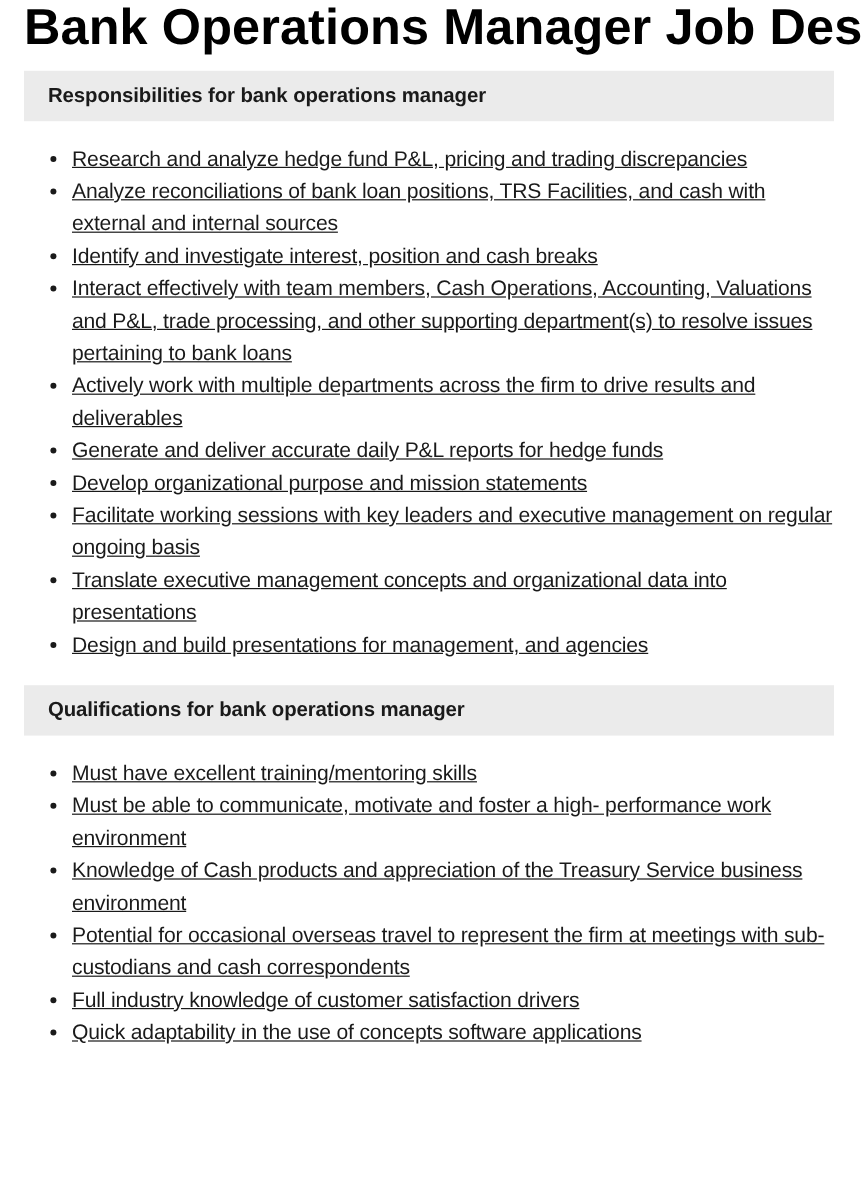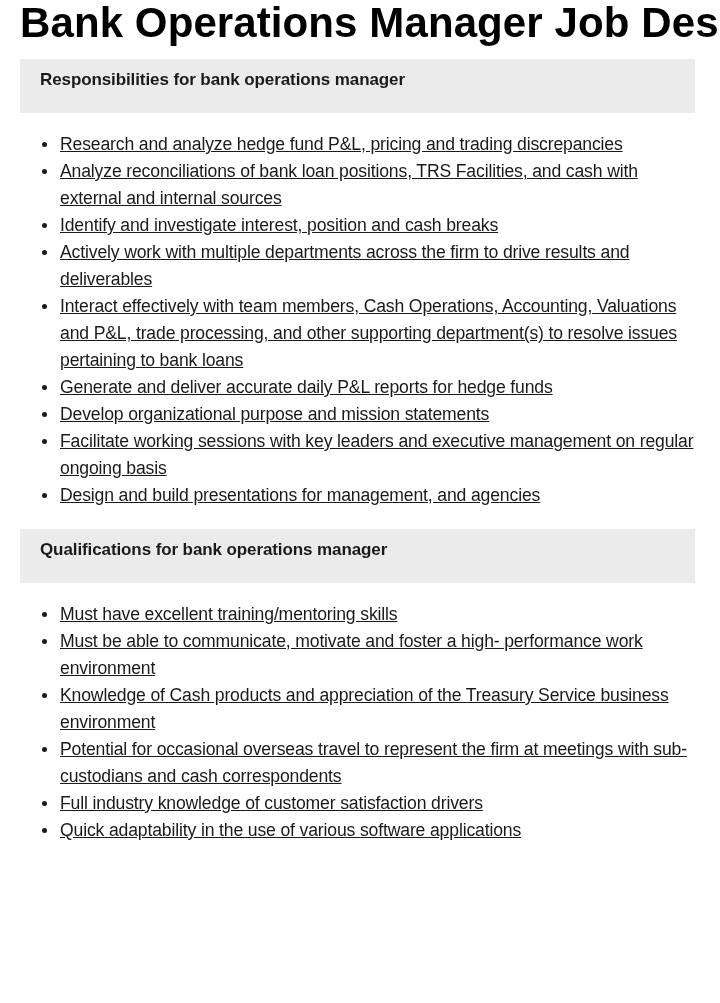--- a/index.html
+++ b/index.html
@@ -31,21 +31,21 @@
     .intro {
       margin: 10px 0 0 0;
       font-size: 17.6px;
       line-height: 27px;
       color: #1a1a1a;
       letter-spacing: -0.15px;
     }
     .section-header {
       margin-top: 15px;
       background: #ebebeb;
-      height: 54px;
+      height: 42px;
       line-height: 42px;
       padding-left: 20px;
       font-size: 17px;
       font-weight: bold;
       color: #1a1a1a;
       letter-spacing: -0.1px;
     }
     .section-list {
       list-style: none;
       margin: 18px 0 0 0;
@@ -77,30 +77,31 @@
 <body>
 
 <div class="page">
   <h1 class="title">Bank Operations Manager Job Description</h1>
 
   <div class="section-header">Responsibilities for bank operations manager</div>
   <ul class="section-list">
     <li><span class="bullet"></span><span>Research and analyze hedge fund P&amp;L, pricing and trading discrepancies</span></li>
     <li><span class="bullet"></span><span>Analyze reconciliations of bank loan positions, TRS Facilities, and cash with external and internal sources</span></li>
     <li><span class="bullet"></span><span>Identify and investigate interest, position and cash breaks</span></li>
+    <li><span class="bullet"></span><span>Interact effectively with team members, Cash Operations, Accounting, Valuations and P&amp;L, trade processing, and other supporting department(s) to resolve issues pertaining to bank loans</span></li>
     <li><span class="bullet"></span><span>Actively work with multiple departments across the firm to drive results and deliverables</span></li>
-    <li><span class="bullet"></span><span>Interact effectively with team members, Cash Operations, Accounting, Valuations and P&amp;L, trade processing, and other supporting department(s) to resolve issues pertaining to bank loans</span></li>
     <li><span class="bullet"></span><span>Generate and deliver accurate daily P&amp;L reports for hedge funds</span></li>
     <li><span class="bullet"></span><span>Develop organizational purpose and mission statements</span></li>
     <li><span class="bullet"></span><span>Facilitate working sessions with key leaders and executive management on regular ongoing basis</span></li>
+    <li><span class="bullet"></span><span>Translate executive management concepts and organizational data into presentations</span></li>
     <li><span class="bullet"></span><span>Design and build presentations for management, and agencies</span></li>
   </ul>
 
   <div class="section-header quals-header">Qualifications for bank operations manager</div>
   <ul class="section-list">
     <li><span class="bullet"></span><span>Must have excellent training/mentoring skills</span></li>
     <li><span class="bullet"></span><span>Must be able to communicate, motivate and foster a high- performance work environment</span></li>
     <li><span class="bullet"></span><span>Knowledge of Cash products and appreciation of the Treasury Service business environment</span></li>
     <li><span class="bullet"></span><span>Potential for occasional overseas travel to represent the firm at meetings with sub-custodians and cash correspondents</span></li>
     <li><span class="bullet"></span><span>Full industry knowledge of customer satisfaction drivers</span></li>
-    <li><span class="bullet"></span><span>Quick adaptability in the use of various software applications</span></li>
+    <li><span class="bullet"></span><span>Quick adaptability in the use of concepts software applications</span></li>
   </ul>
 </div>
 
 </body></html>

